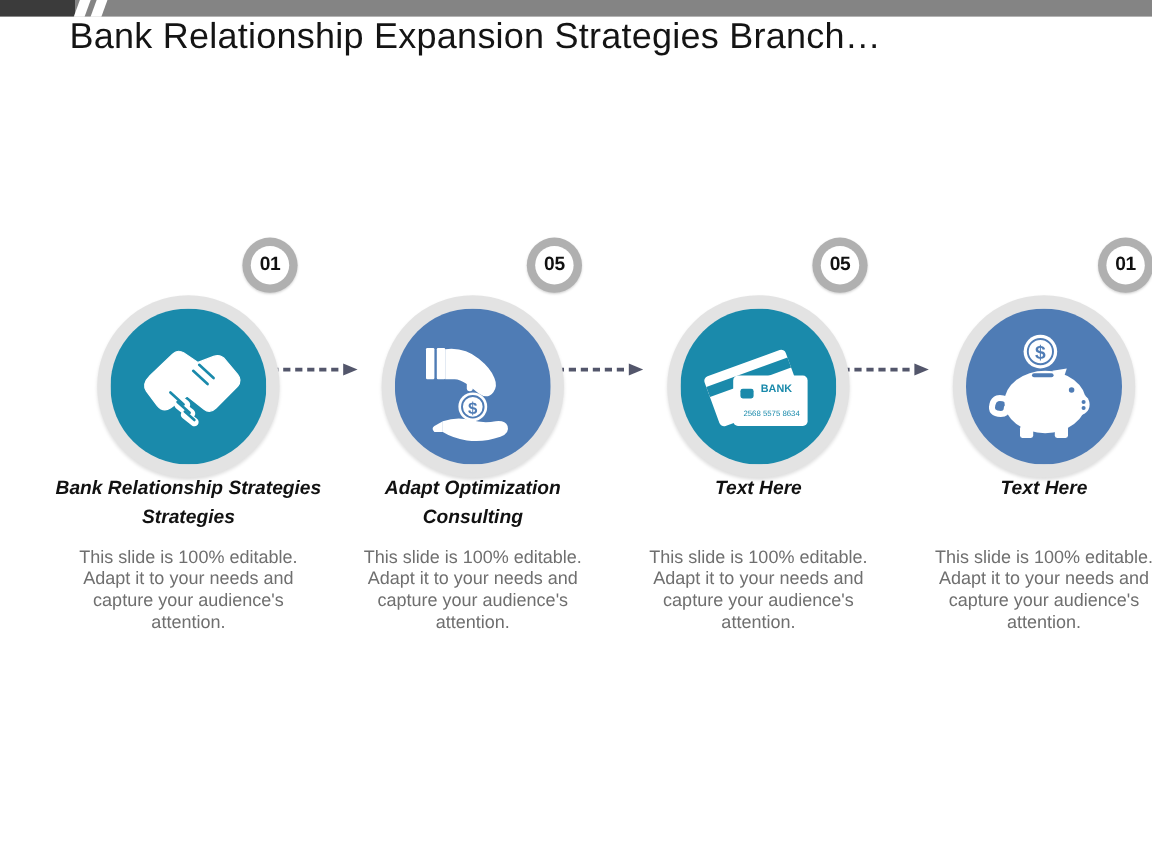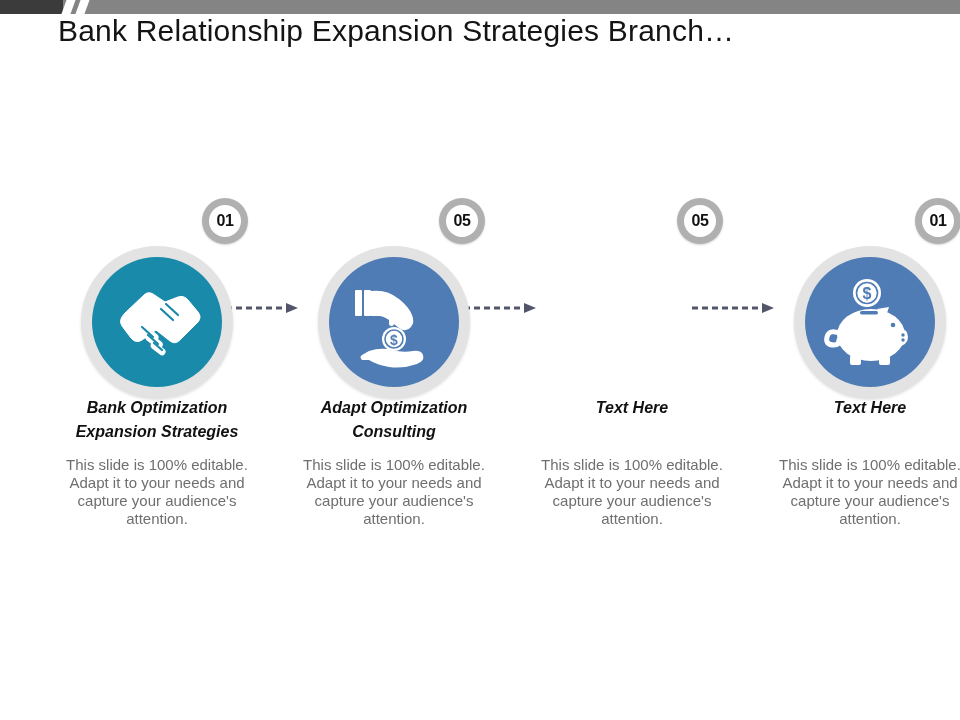--- a/index.html
+++ b/index.html
@@ -184,21 +184,21 @@
             <path d="M62 86 L70 93"></path>
             <path d="M74 47 L86 58"></path>
             <path d="M69 52 L81 63"></path>
           </g>
         </svg>
       </div>
     </div>
     <div class="badge">
       <div class="badge-hole">01</div>
     </div>
-    <div class="step-heading">Bank Optimization Expansion Strategies</div>
+    <div class="step-heading">Bank Relationship Strategies Strategies</div>
     <div class="step-body">This slide is 100% editable. Adapt it to your needs and capture your audience's attention.</div>
   </div>
 
   <div class="step c1">
     <div class="circle-wrap">
       <div class="ring-outer"></div>
       <div class="ring-inner">
         <svg class="icon-svg" viewBox="0 0 130 130">
           <rect width="130" height="130" fill="#4f7cb5"></rect>
 
@@ -224,20 +224,38 @@
       </div>
     </div>
     <div class="badge">
       <div class="badge-hole">05</div>
     </div>
     <div class="step-heading">Adapt Optimization Consulting</div>
     <div class="step-body">This slide is 100% editable. Adapt it to your needs and capture your audience's attention.</div>
   </div>
 
   <div class="step c2">
+    <div class="circle-wrap">
+      <div class="ring-outer"></div>
+      <div class="ring-inner">
+        <svg class="icon-svg" viewBox="0 0 130 130">
+          <rect width="130" height="130" fill="#1a8aab"></rect>
+
+          <g transform="rotate(-20 60 60)">
+            <rect x="22" y="44" width="72" height="44" rx="4" fill="#ffffff"></rect>
+            <rect x="22" y="52" width="72" height="9" fill="#1a8aab"></rect>
+          </g>
+
+          <rect x="44" y="56" width="62" height="42" rx="4" fill="#ffffff"></rect>
+          <rect x="50" y="67" width="11" height="8" rx="2" fill="#1a8aab"></rect>
+          <text x="80" y="70" text-anchor="middle" font-family="'Liberation Sans', sans-serif" font-size="9" font-weight="bold" fill="#1a8aab">BANK</text>
+          <text x="76" y="90" text-anchor="middle" font-family="'Liberation Sans', sans-serif" font-size="6.5" fill="#1a8aab">2568 5575 8634</text>
+        </svg>
+      </div>
+    </div>
     <div class="badge">
       <div class="badge-hole">05</div>
     </div>
     <div class="step-heading">Text Here</div>
     <div class="step-body">This slide is 100% editable. Adapt it to your needs and capture your audience's attention.</div>
   </div>
 
   <div class="step c3">
     <div class="circle-wrap">
       <div class="ring-outer"></div>

